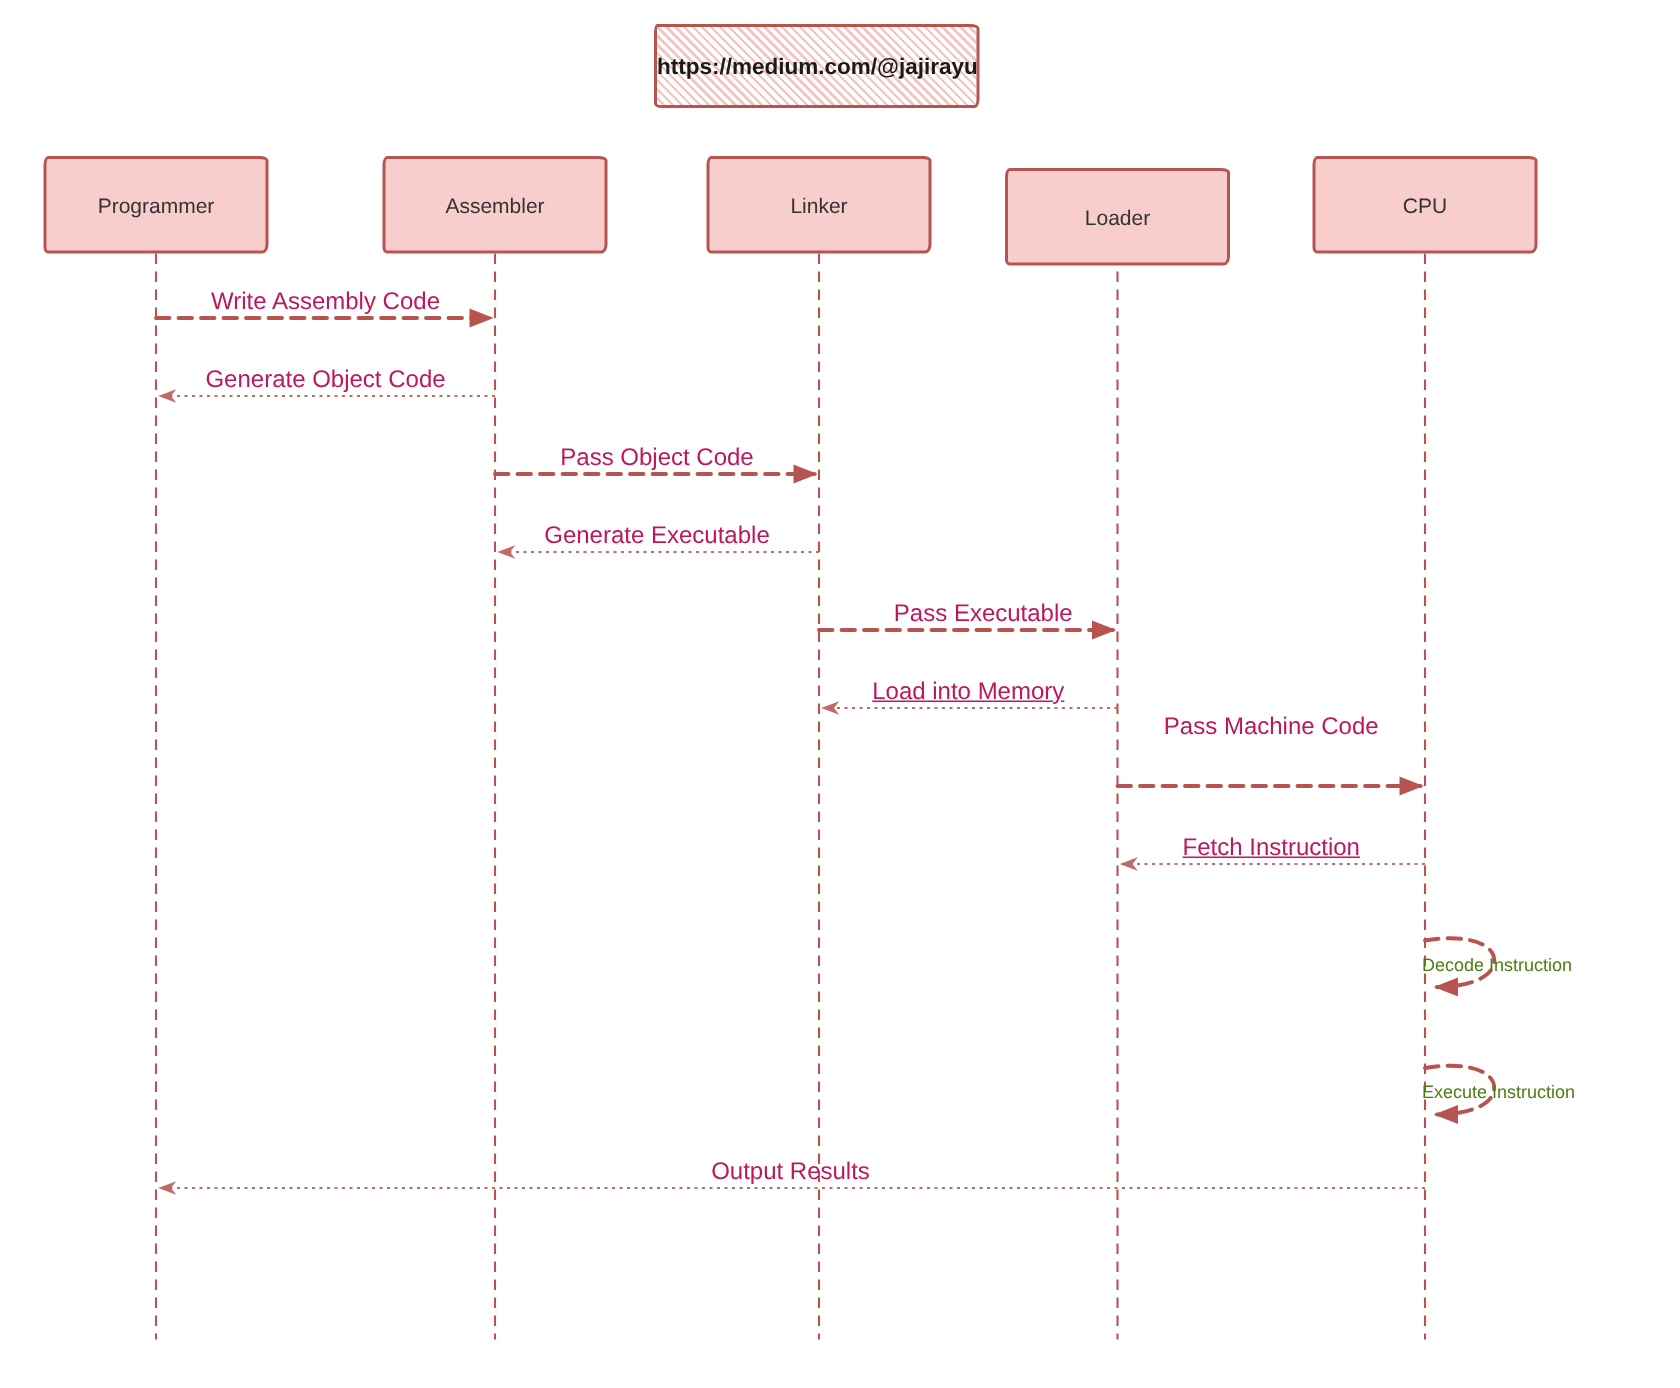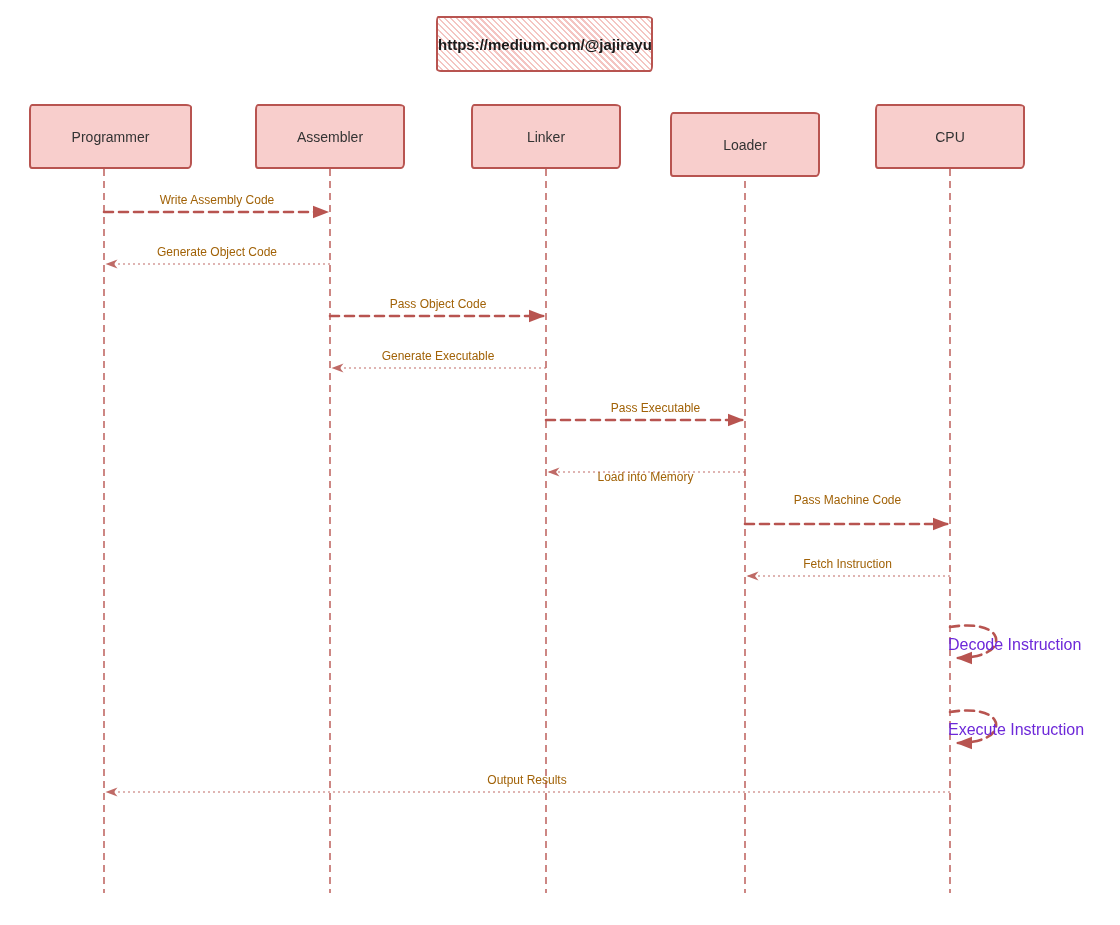--- a/index.html
+++ b/index.html
@@ -31,28 +31,28 @@
     box-sizing: border-box;
     border: 2px solid var(--stroke, #b85450);
     display: flex; align-items: center; justify-content: flex-start;
     font-weight: bold; font-size: 15px; color: #1a1a1a;
     background: repeating-linear-gradient(45deg, #ffffff 0px, #ffffff 2.6px, #f4c5c2 2.6px, #f4c5c2 4.2px);
     border-radius: 2px 6px 3px 5px / 6px 3px 6px 3px;
   }
   .msg-label {
     position: absolute;
     transform: translateX(-50%);
-    font-size: 12px;
-    color: #a16207;
+    font-size: 16px;
+    color: #be185d;
     white-space: nowrap;
   }
   .self-label {
     position: absolute;
-    font-size: 16px;
-    color: #6d28d9;
+    font-size: 12px;
+    color: #4d7c0f;
     white-space: nowrap;
   }
 </style>
 </head>
 <body>
 
 <div id="canvas" style="--stroke: #b85450; --fill: #f8cecc; --bg: #ffffff;">
   <svg id="diagram-svg" width="1120" height="925">
     <defs>
       <marker id="arrow-solid" markerUnits="userSpaceOnUse" markerWidth="18" markerHeight="14" viewBox="0 0 12 10" refX="10.5" refY="5" orient="auto">
@@ -73,21 +73,21 @@
       <line x1="546" y1="368" x2="333" y2="368" stroke="#bf6a66" stroke-width="1.2" stroke-dasharray="2 3" stroke-linecap="butt" marker-end="url(#arrow-return)"></line>
       <line x1="546" y1="420" x2="742" y2="420" stroke="#b85450" stroke-width="2.6" stroke-dasharray="9 6" stroke-linecap="round" marker-end="url(#arrow-solid)"></line>
       <line x1="745" y1="472" x2="549" y2="472" stroke="#bf6a66" stroke-width="1.2" stroke-dasharray="2 3" stroke-linecap="butt" marker-end="url(#arrow-return)"></line>
       <line x1="745" y1="524" x2="947" y2="524" stroke="#b85450" stroke-width="2.6" stroke-dasharray="9 6" stroke-linecap="round" marker-end="url(#arrow-solid)"></line>
       <line x1="950" y1="576" x2="748" y2="576" stroke="#bf6a66" stroke-width="1.2" stroke-dasharray="2 3" stroke-linecap="butt" marker-end="url(#arrow-return)"></line>
       <path d="M 950 627 C 980 622, 998 630, 996 642 C 994 653, 976 658, 958 658" fill="none" stroke="#b85450" stroke-width="2.6" stroke-dasharray="9 6" stroke-linecap="round" marker-end="url(#arrow-solid)"></path>
       <path d="M 950 712 C 980 707, 998 715, 996 727 C 994 738, 976 743, 958 743" fill="none" stroke="#b85450" stroke-width="2.6" stroke-dasharray="9 6" stroke-linecap="round" marker-end="url(#arrow-solid)"></path>
       <line x1="950" y1="792" x2="107" y2="792" stroke="#bf6a66" stroke-width="1.2" stroke-dasharray="2 3" stroke-linecap="butt" marker-end="url(#arrow-return)"></line>
     </svg>
   <div id="actors">
-      <div class="actor-box" style="left: 29px; top: 104px; width: 163px; height: 65px;">
+      <div class="actor-box" style="left: 29px; top: 104px; width: 150px; height: 65px;">
         <span>Programmer</span>
       </div>
       <div class="actor-box" style="left: 471px; top: 104px; width: 150px; height: 65px;">
         <span>Linker</span>
       </div>
       <div class="actor-box" style="left: 255px; top: 104px; width: 150px; height: 65px;">
         <span>Assembler</span>
       </div>
       <div class="actor-box" style="left: 670px; top: 112px; width: 150px; height: 65px;">
         <span>Loader</span>
@@ -98,20 +98,20 @@
     </div>
   <div class="title-box">
     <span>https://medium.com/@jajirayu</span>
   </div>
   <div id="labels">
       <div class="msg-label" style="left: 217px; top: 193px;">Write Assembly Code</div>
       <div class="msg-label" style="left: 217px; top: 245px;">Generate Object Code</div>
       <div class="msg-label" style="left: 438px; top: 297px;">Pass Object Code</div>
       <div class="msg-label" style="left: 438px; top: 349px;">Generate Executable</div>
       <div class="msg-label" style="left: 645.5px; top: 401px; padding-left: 20px;">Pass Executable</div>
-      <div class="msg-label" style="left: 645.5px; top: 470px;">Load into Memory</div>
-      <div class="msg-label" style="left: 847.5px; top: 493px;">Pass Machine Code</div>
-      <div class="msg-label" style="left: 847.5px; top: 557px;">Fetch Instruction</div>
+      <div class="msg-label" style="left: 645.5px; top: 453px; text-decoration: underline;">Load into Memory</div>
+      <div class="msg-label" style="left: 847.5px; top: 476px;">Pass Machine Code</div>
+      <div class="msg-label" style="left: 847.5px; top: 557px; text-decoration: underline;">Fetch Instruction</div>
       <div class="self-label" style="left: 948px; top: 636px;">Decode Instruction</div>
       <div class="self-label" style="left: 948px; top: 721px;">Execute Instruction</div>
       <div class="msg-label" style="left: 527px; top: 773px;">Output Results</div>
     </div>
 </div>
 
 </body></html>

